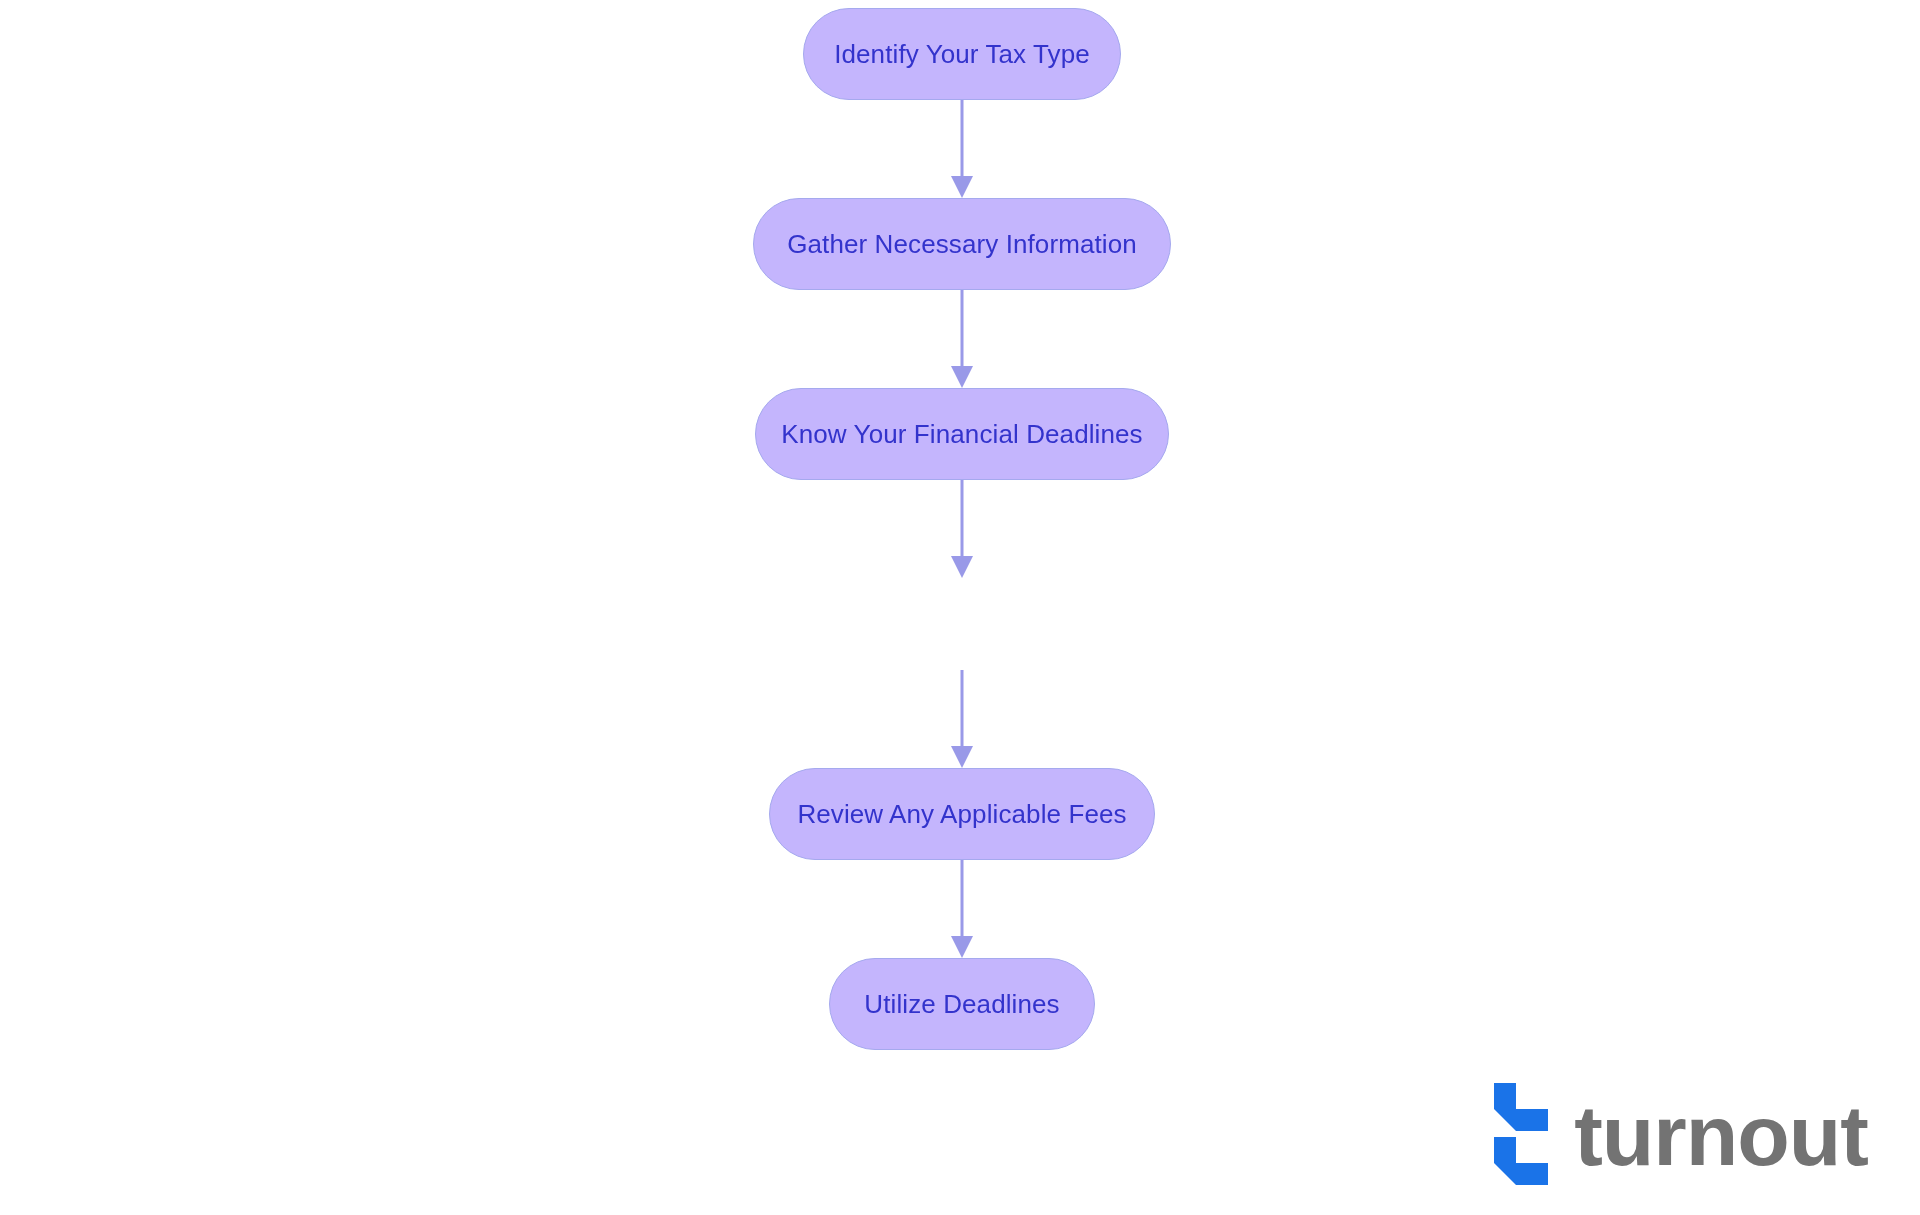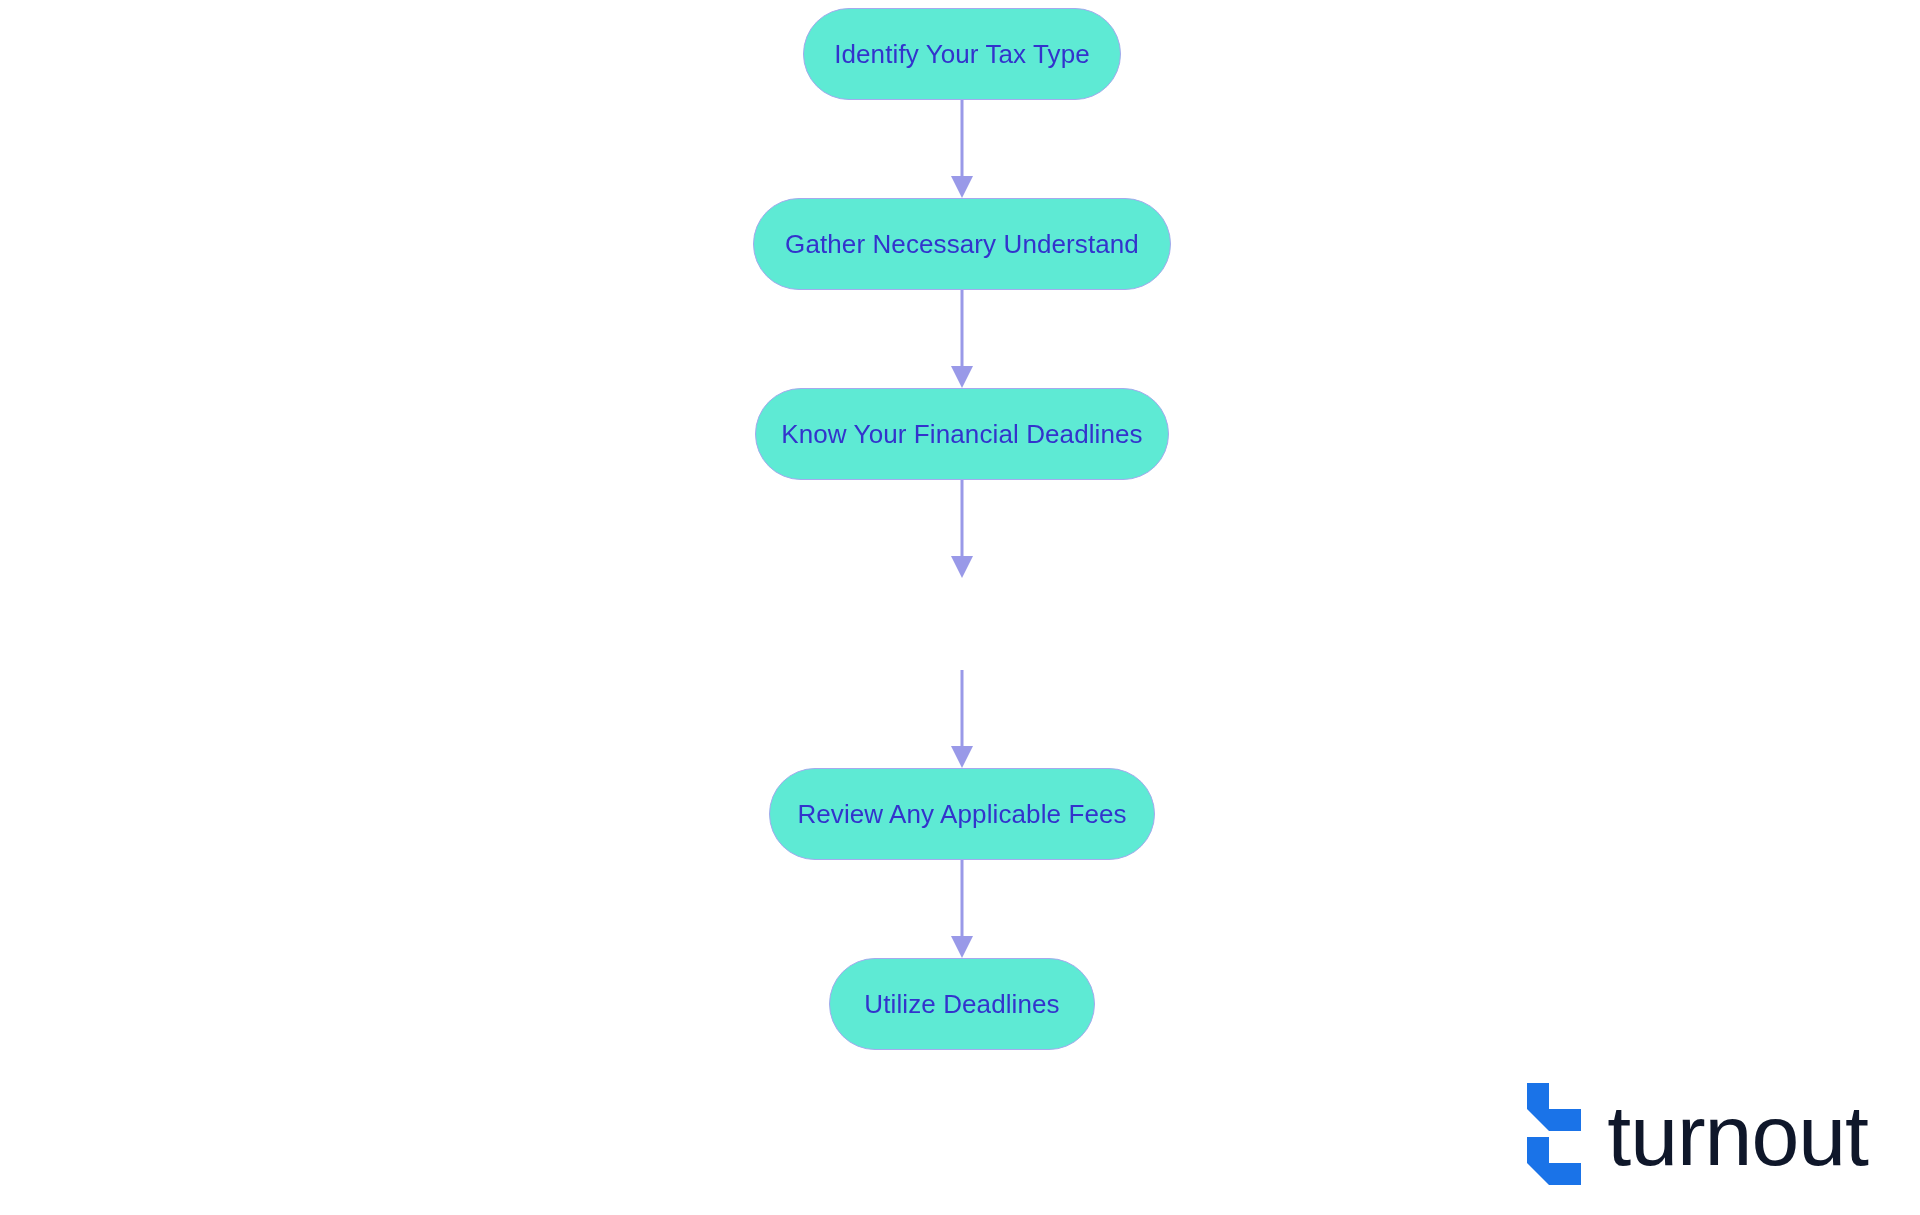--- a/index.html
+++ b/index.html
@@ -24,21 +24,21 @@
   }
 
   
   .node {
     position: absolute;
     box-sizing: border-box;
     height: 92px;
     display: flex;
     align-items: center;
     justify-content: center;
-    background: #5eead4;
+    background: #c4b5fd;
     border: 1.5px solid #a5a9ee;
     border-radius: 46px;
     transform: translateX(-50%);
     left: 962px;
   }
   .node-label {
     color: #3333cc;
     font-size: 26px;
     font-weight: 400;
     letter-spacing: 0.1px;
@@ -94,44 +94,44 @@
     right: 52px;
     bottom: 28px;
     display: flex;
     align-items: center;
     gap: 22px;
   }
   .logo-mark {
     display: block;
   }
   .logo-wordmark {
-    color: #0f172a;
+    color: #737373;
     font-size: 86px;
-    font-weight: 400;
+    font-weight: 700;
     letter-spacing: -1px;
     line-height: 1;
     font-family: "Liberation Sans", "DejaVu Sans", sans-serif;
   }
 </style>
 </head>
 <body>
 
 <div id="flow-canvas">
 
   <div class="node node-1">
     <span class="node-label">Identify Your Tax Type</span>
   </div>
 
   <div class="connector conn-1">
     <span class="stem"></span>
     <span class="head"></span>
   </div>
 
   <div class="node node-2">
-    <span class="node-label">Gather Necessary Understand</span>
+    <span class="node-label">Gather Necessary Information</span>
   </div>
 
   <div class="connector conn-2">
     <span class="stem"></span>
     <span class="head"></span>
   </div>
 
   <div class="node node-3">
     <span class="node-label">Know Your Financial Deadlines</span>
   </div>

